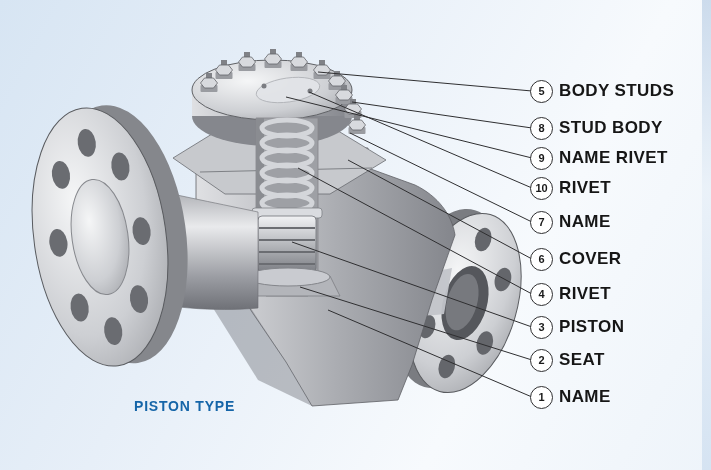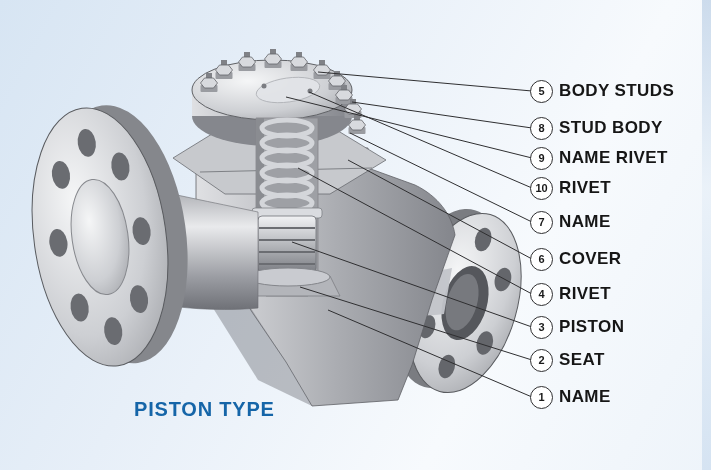--- a/index.html
+++ b/index.html
@@ -25,21 +25,21 @@
     display:flex;align-items:center;justify-content:center;
     font-size:11px;font-weight:bold;color:#1a1a1a;box-sizing:border-box;
     flex:0 0 auto;
   }
   .lbl{
     margin-left:6px;font-size:17px;font-weight:bold;color:#161616;
     letter-spacing:.4px;white-space:nowrap;
   }
   .caption{
     position:absolute;left:134px;top:398px;
-    font-size:20px;font-weight:bold;color:#1565a8;letter-spacing:.8px;
+    font-size:14px;font-weight:bold;color:#1565a8;letter-spacing:.8px;
   }
 </style>
 </head>
 <body>
 
 <div class="canvas">
 
   <svg class="art" width="711" height="470" viewBox="0 0 711 470" xmlns="http://www.w3.org/2000/svg" xmlns:xlink="http://www.w3.org/1999/xlink">
     <defs>
       <linearGradient id="gMetalV" x1="0" y1="0" x2="0" y2="1">

